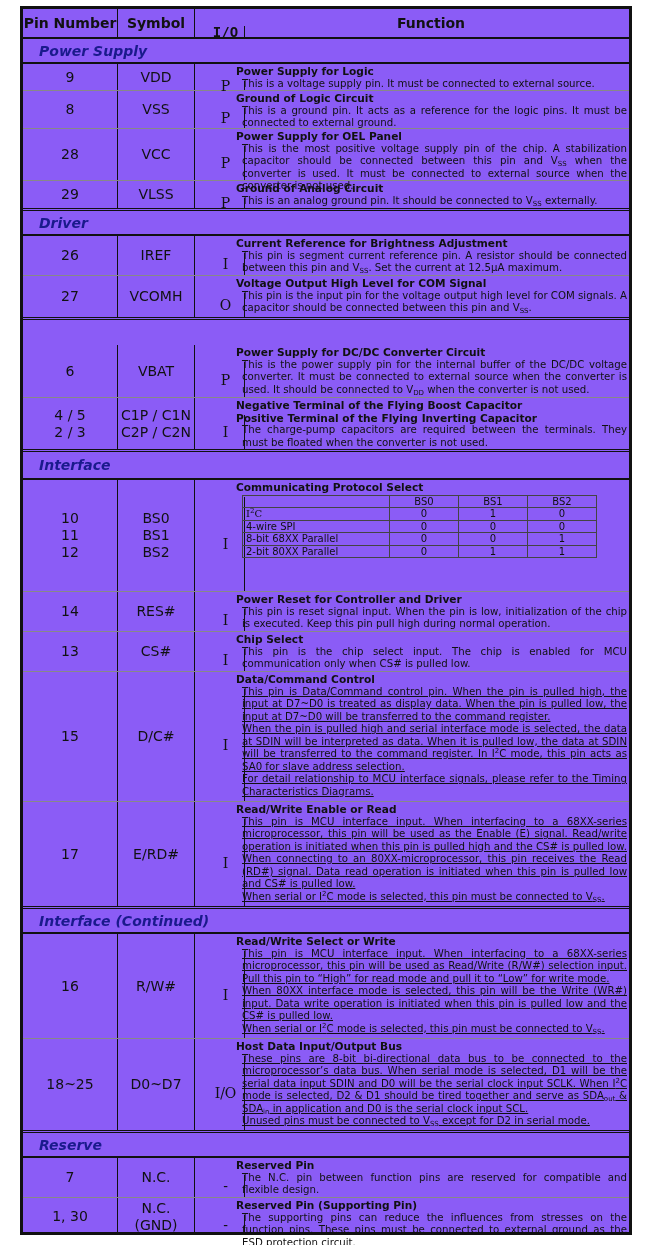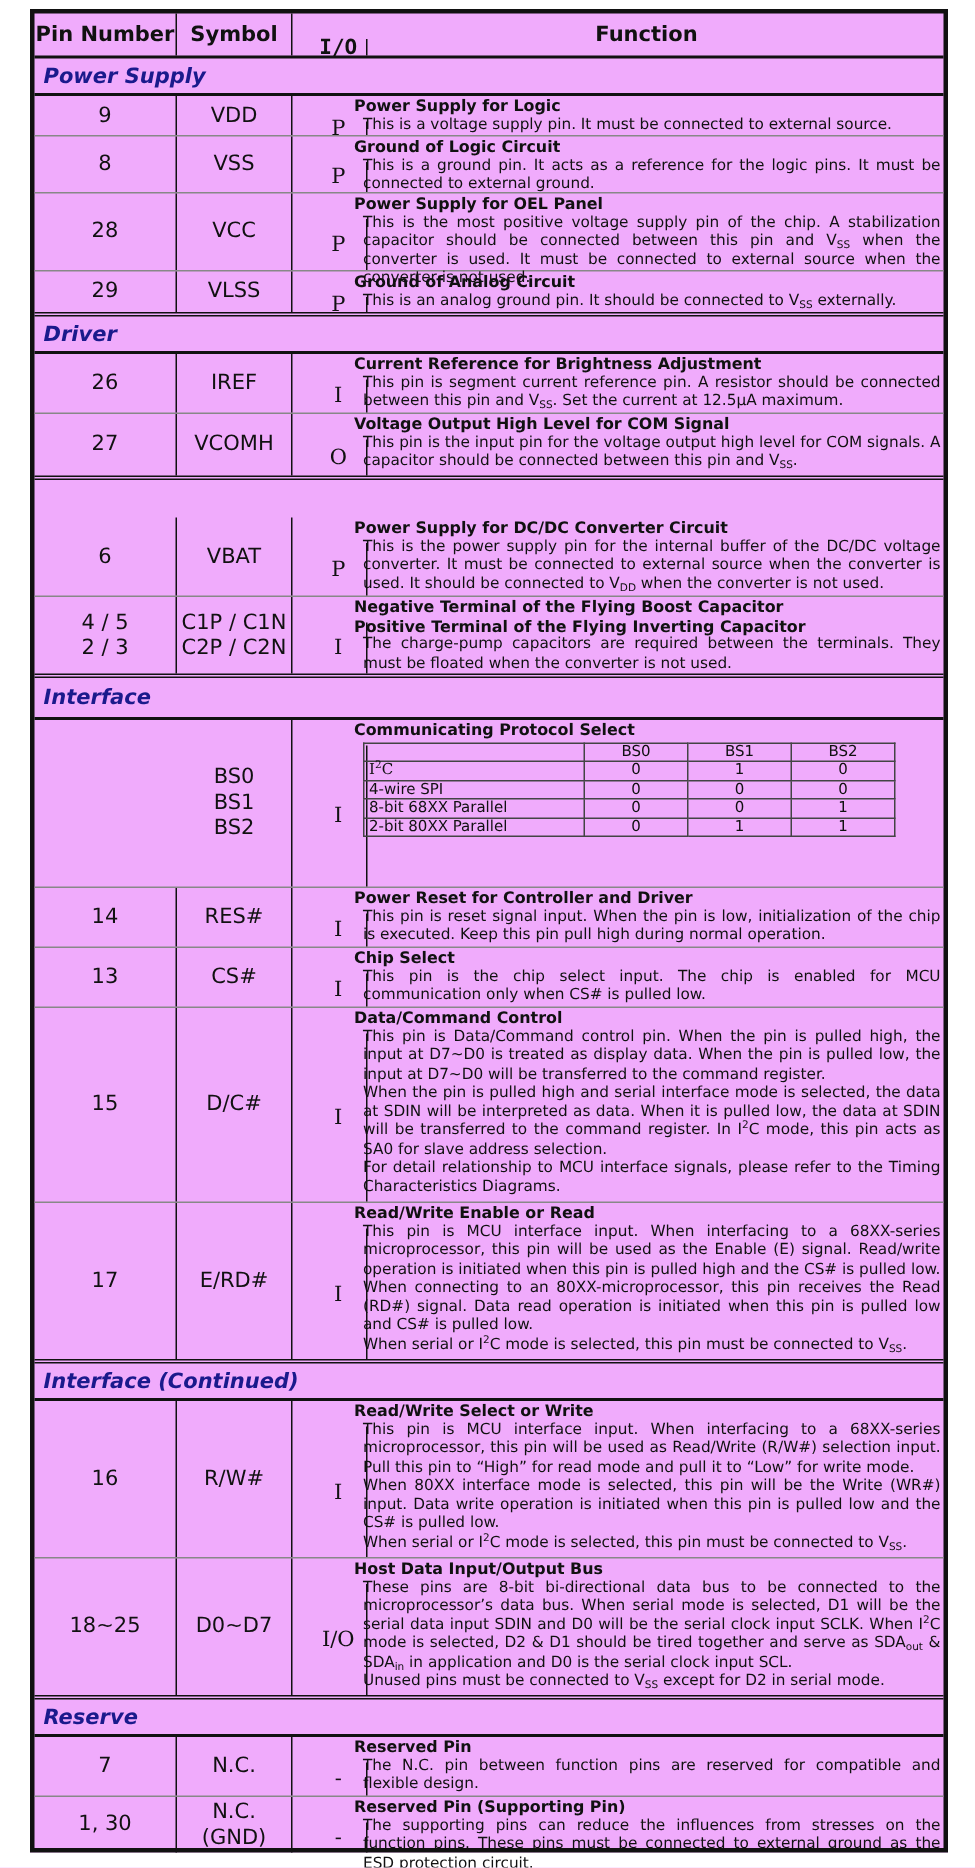--- a/index.html
+++ b/index.html
@@ -1,39 +1,39 @@
 <!DOCTYPE html>
 <html><head>
 <meta charset="utf-8">
 <style>
   html, body { margin: 0; padding: 0; background: #ffffff; }
   body { width: 650px; height: 1245px; position: relative; overflow: hidden;
          font-family: "DejaVu Sans", sans-serif; color: #111; }
   .frame { position: absolute; left: 20px; top: 6px; width: 612px; height: 1229px;
-           border: 3px solid #111; border-right-width: 3px; box-sizing: border-box; background: #f0abfc; }
+           border: 3px solid #111; border-right-width: 3px; box-sizing: border-box; background: #8b5cf6; }
   .row { position: absolute; left: 0; right: 0; box-sizing: border-box; }
   .hdr { top: 0; height: 30px; border-bottom: 2px solid #111; }
   .cell { position: absolute; top: 0; bottom: 0; box-sizing: border-box;
           display: flex; align-items: center; justify-content: center; text-align: center; }
   .c1 { left: 0; width: 95px; border-right: 1px solid #111; }
   .c2 { left: 95px; width: 77px; border-right: 1px solid #111; }
   .c3 { left: 184px; width: 38px; border-right: 1px solid #111; margin-top: 17px; }
   .c4 { left: 210px; right: 0; }
   .hdr .cell { font-weight: bold; font-size: 14px; }
   .section { font-weight: bold; font-style: italic; color: #1a1a8c; font-size: 14px;
-             padding-left: 6px; display: flex; align-items: center; border-bottom: 2px solid #111; }
+             padding-left: 16px; display: flex; align-items: center; border-bottom: 2px solid #111; }
   .data { border-bottom: 1px solid #888; }
   .data .c1, .data .c2, .data .c3 { font-size: 14px; }
   .data .c1, .data .c2 { flex-direction: column; line-height: 17px; }
   .data .c3 { font-family: "DejaVu Serif", serif; }
   .func { justify-content: flex-start; align-items: flex-start; text-align: left;
           flex-direction: column; padding: 1px 2px 0 3px; font-size: 10.2px; line-height: 12.5px; }
   .func .ft { font-weight: bold; font-size: 10.6px; }
   .func .fd { padding-left: 6px; text-align: justify; }
-  .func .fd p { margin: 0; }
+  .func .fd p { margin: 0; text-decoration: underline; }
   sub { font-size: 7px; vertical-align: -2px; line-height: 0; }
   sup { font-size: 7px; vertical-align: 4px; line-height: 0; }
   .bstable { border-collapse: collapse; margin: 1px 0 0 6px; font-size: 10px; line-height: 11.5px; }
   .bstable td { border: 1px solid #444; padding: 0 3px; }
   .bstable td.v { text-align: center; width: 62px; }
   .bstable td.l { width: 140px; }
   .bstable td.l.serif { font-family: "DejaVu Serif", serif; }
   .last { border-bottom: none; padding-left: 24px; }
   .dbl { border-bottom: 3px double #111; }
 </style>
@@ -137,20 +137,25 @@
     <div class="cell c4 func">
       <div class="ft">Negative Terminal of the Flying Boost Capacitor</div>
       <div class="ft">Positive Terminal of the Flying Inverting Capacitor</div>
       <div class="fd">The charge-pump capacitors are required between the terminals.   They must be floated when the converter is not used.</div>
     </div>
   </div>
 
   <div class="row section" style="top:443px;height:28px;">Interface</div>
 
   <div class="row data" style="top:471px;height:112px;">
+    <div class="cell c1">
+      <div>10</div>
+      <div>11</div>
+      <div>12</div>
+    </div>
     <div class="cell c2">
       <div>BS0</div>
       <div>BS1</div>
       <div>BS2</div>
     </div>
     <div class="cell c3">I</div>
     <div class="cell c4 func">
       <div class="ft">Communicating Protocol Select</div>
       <table class="bstable">
         <tbody>

